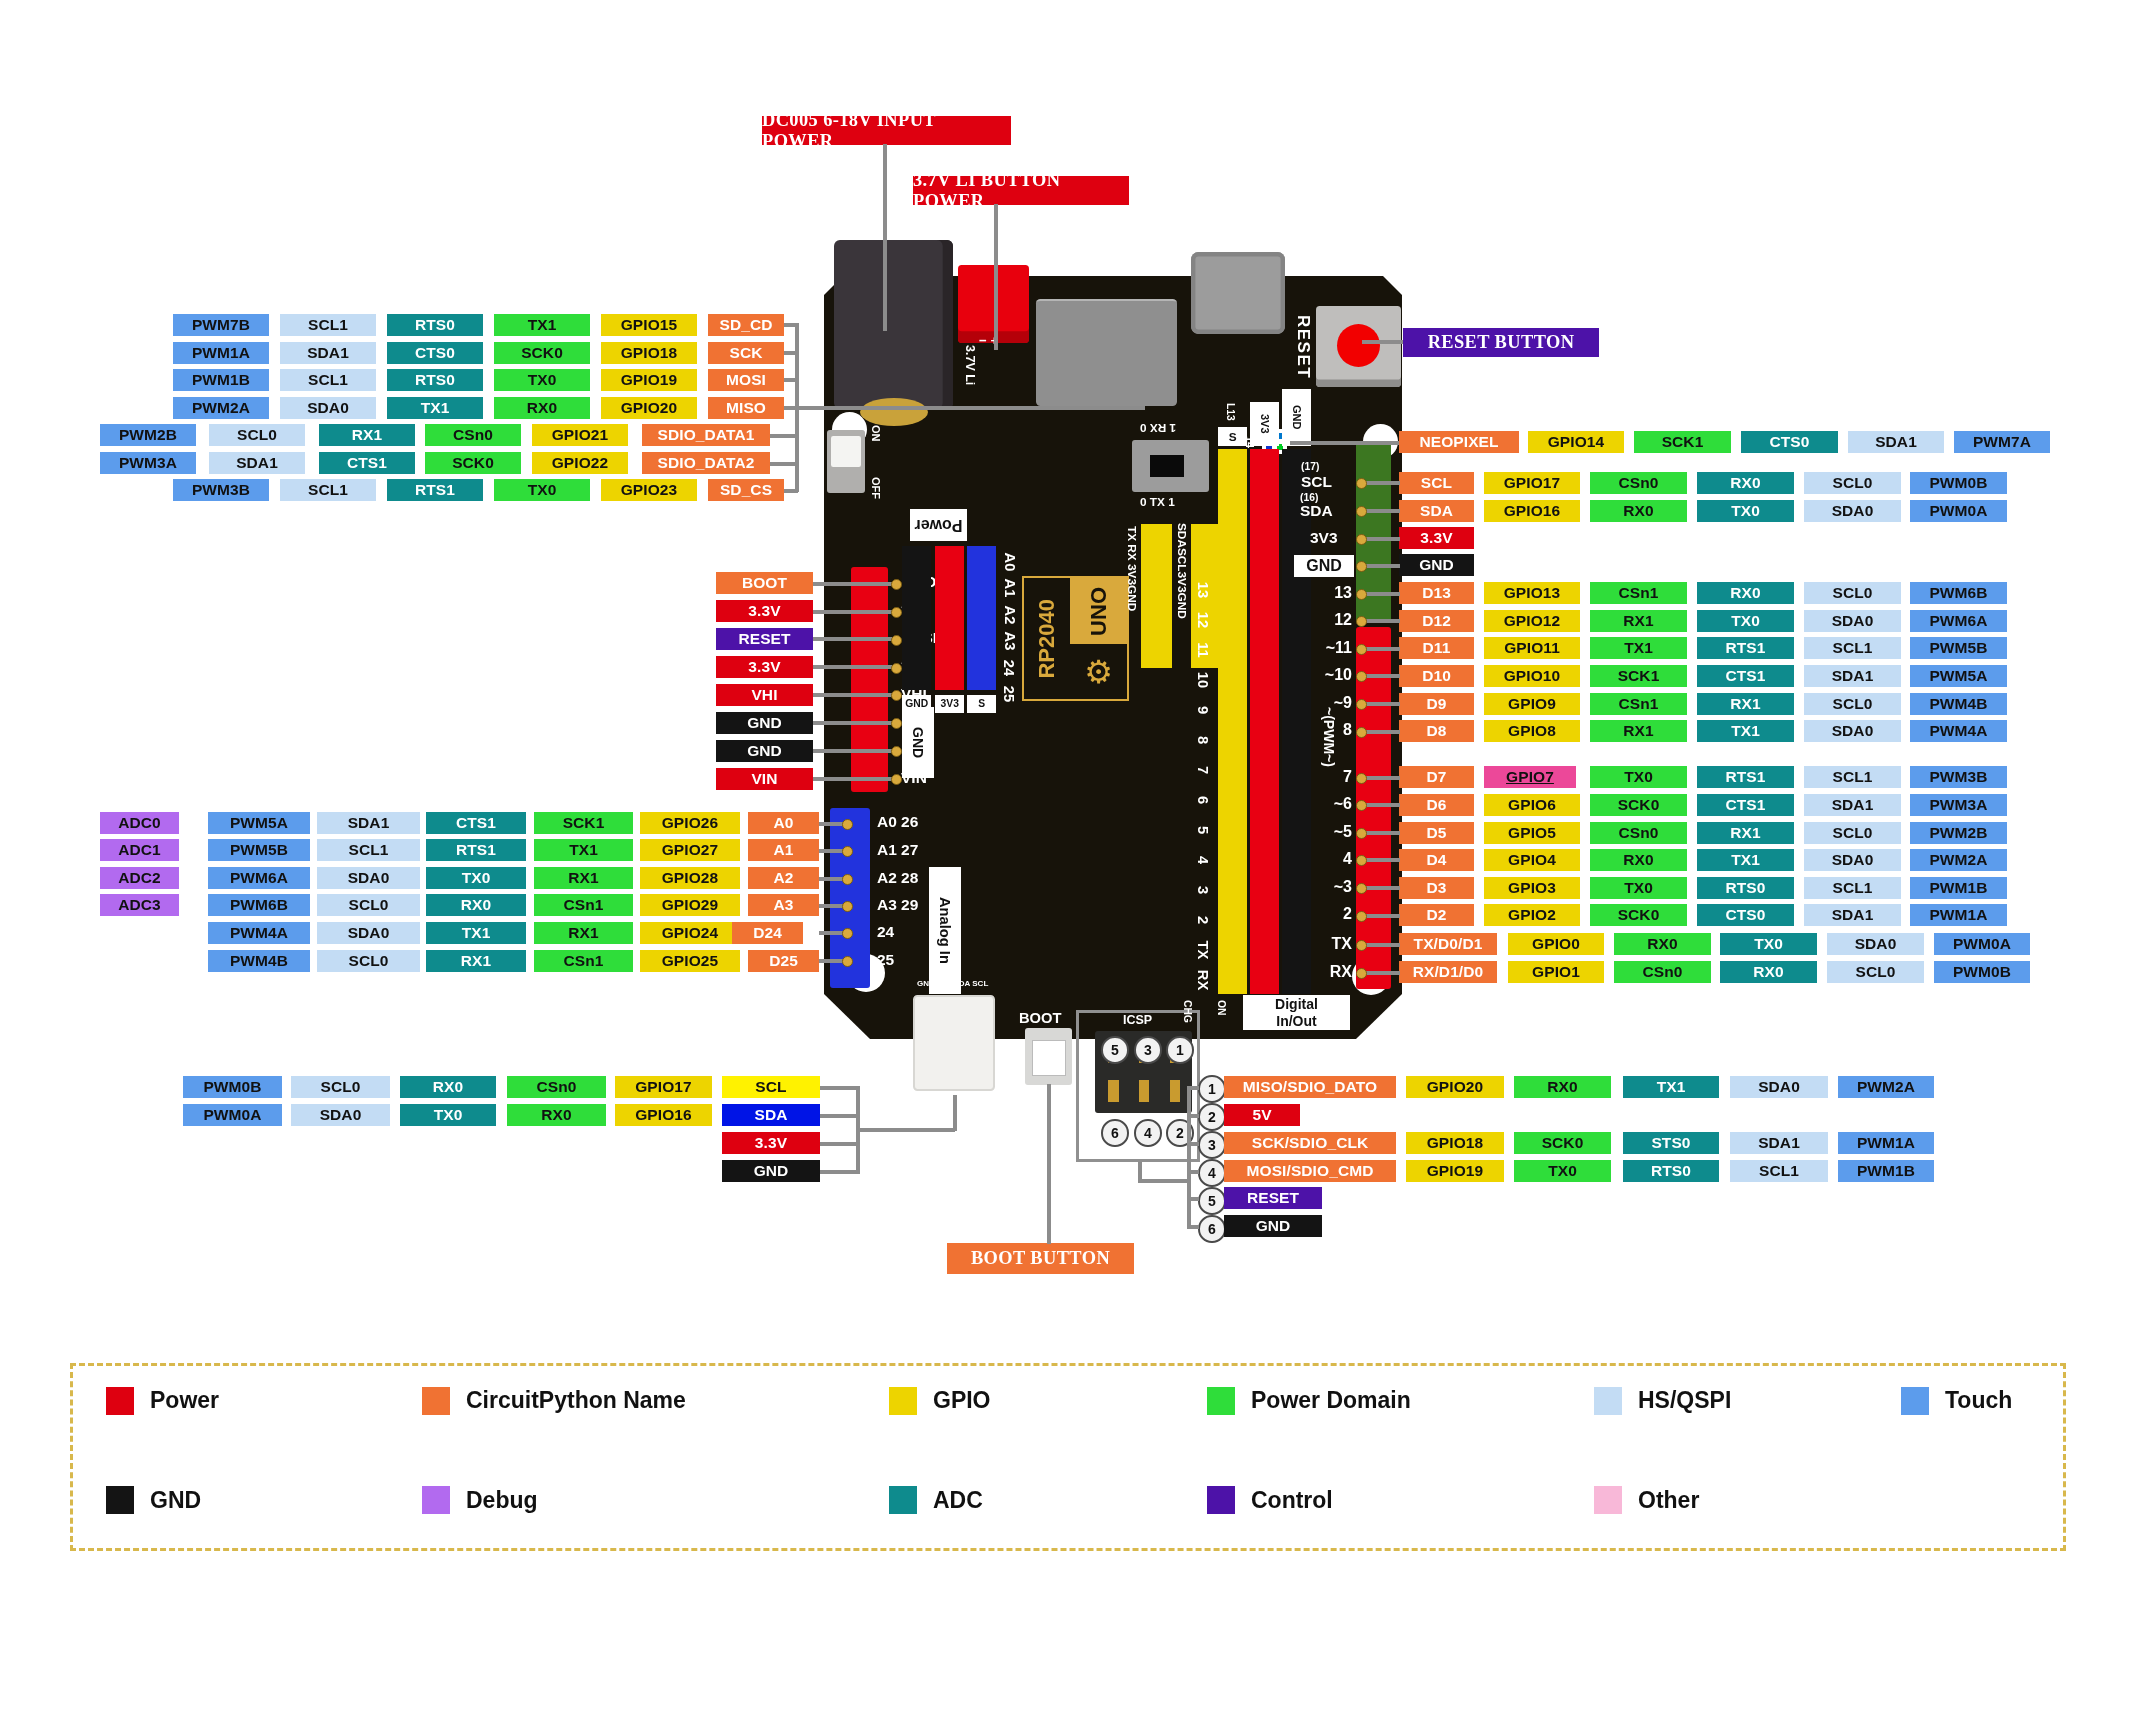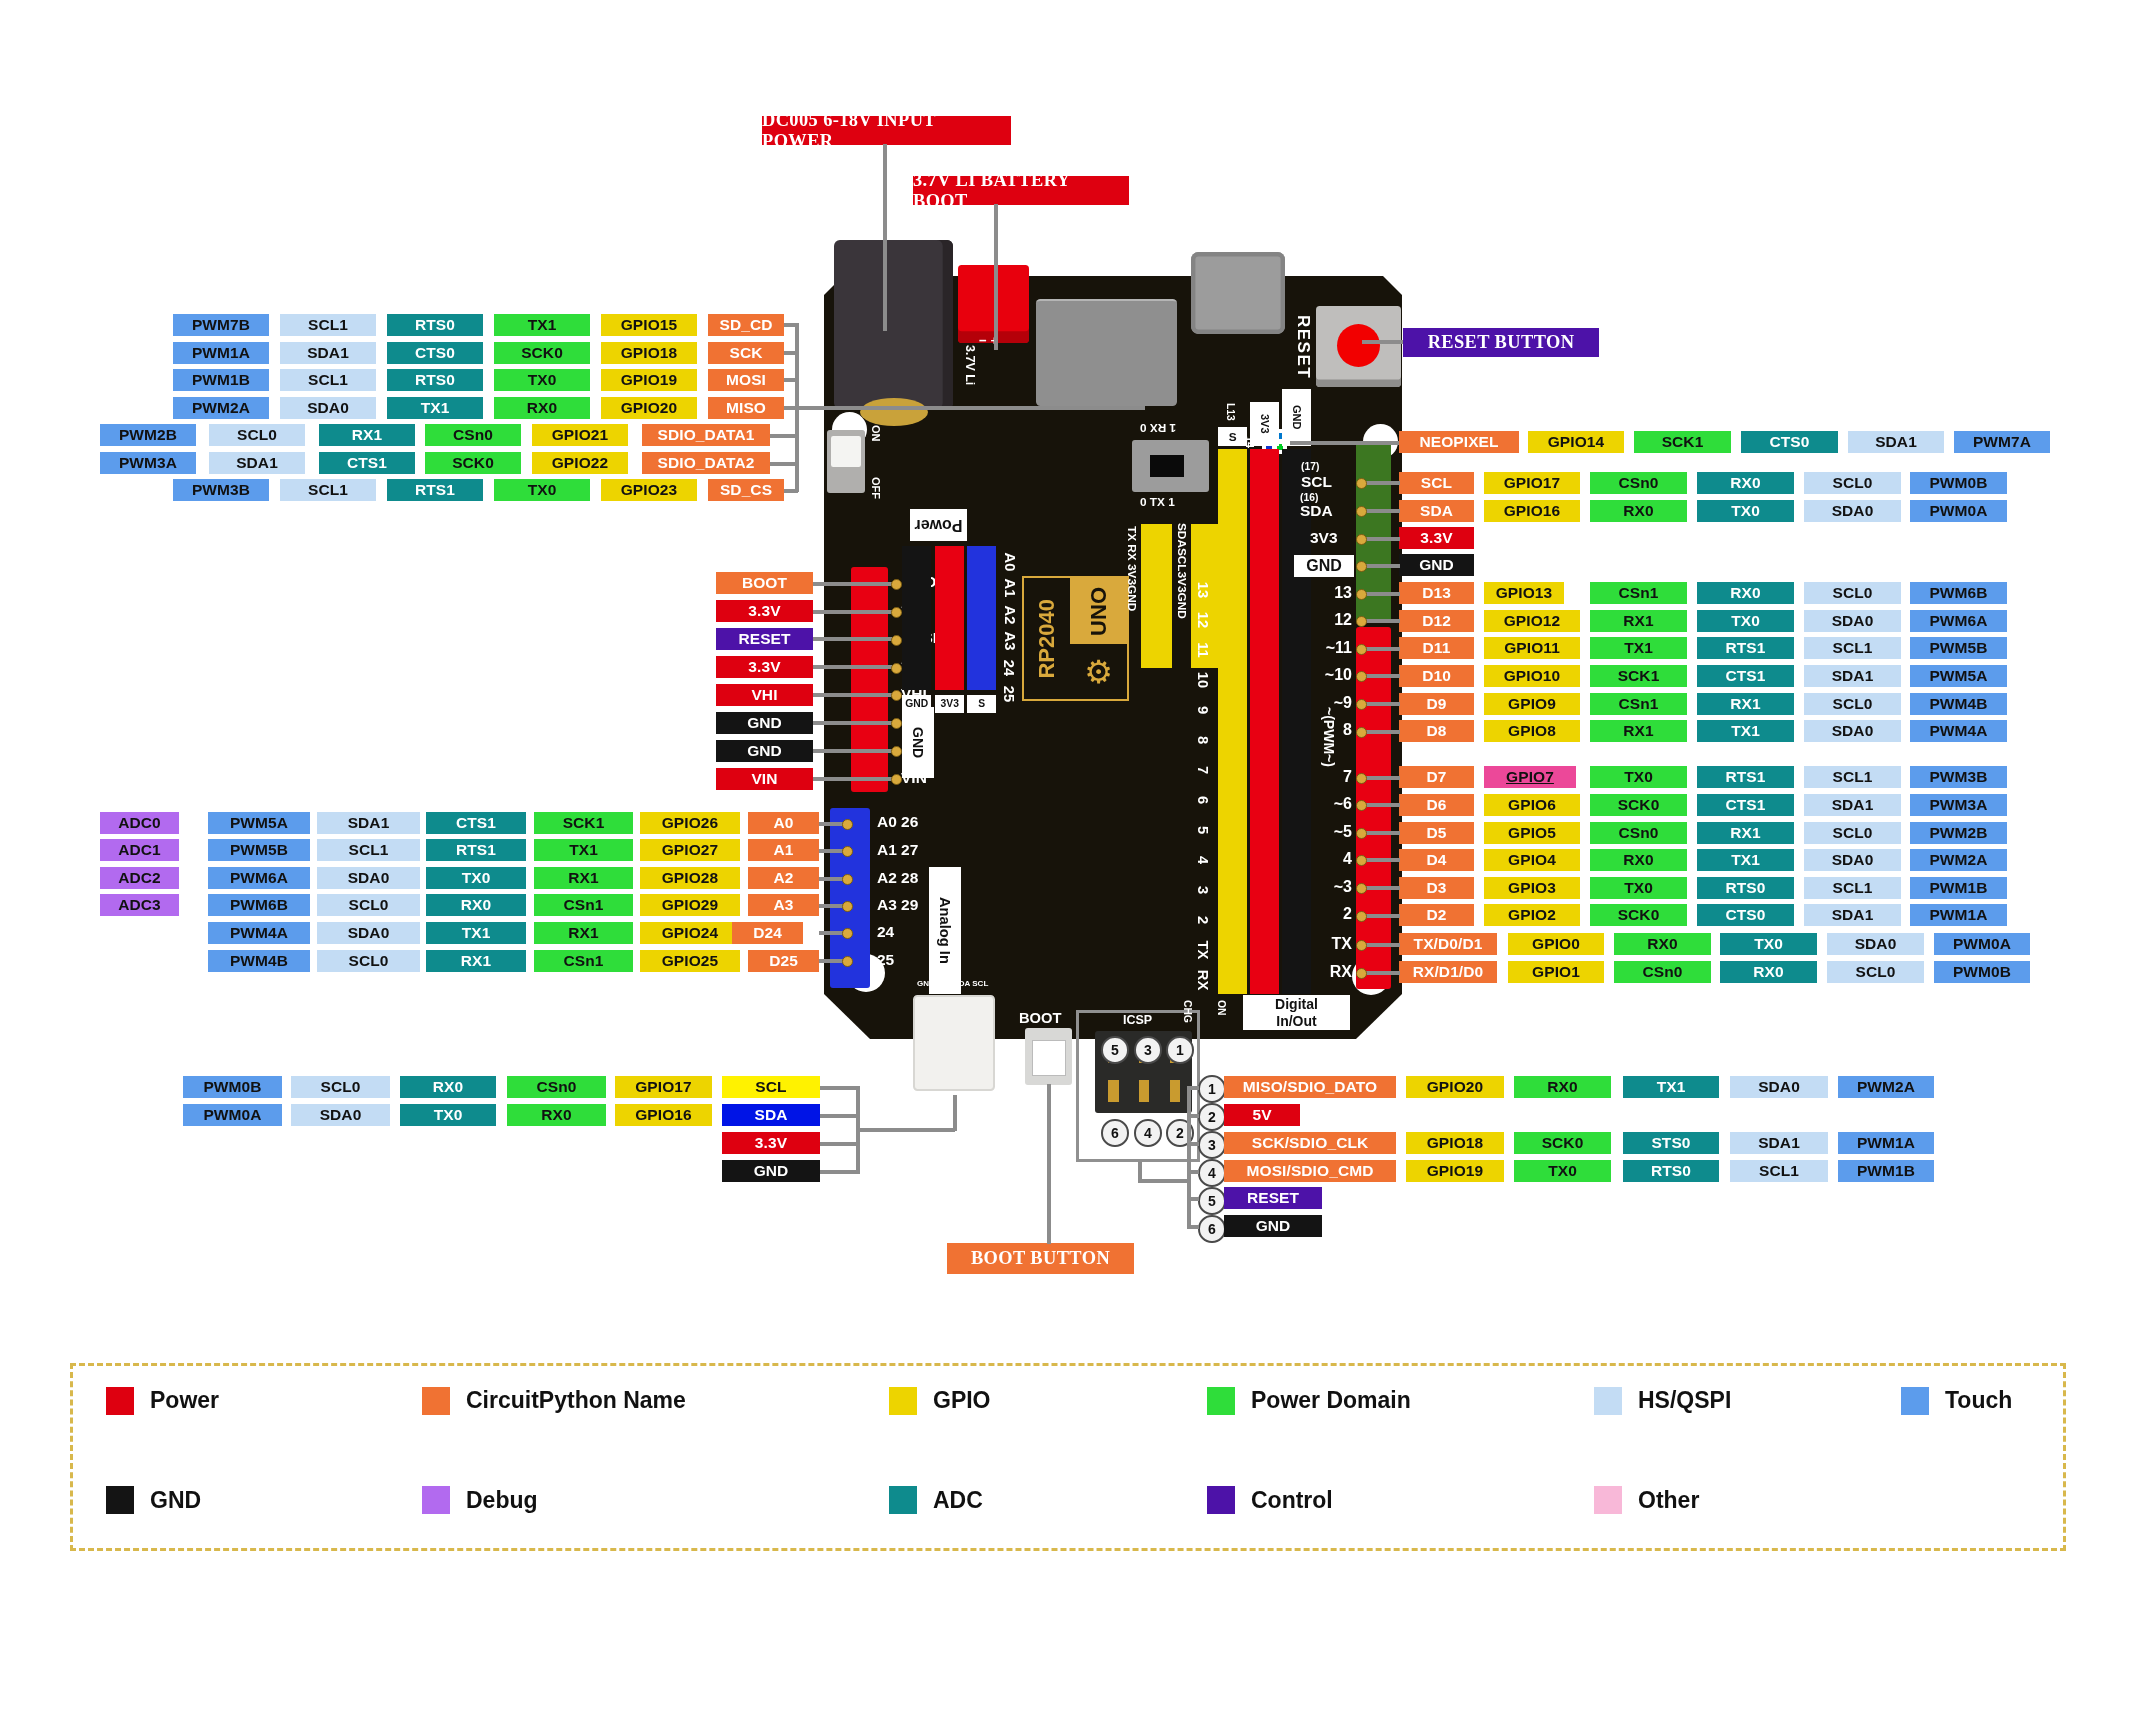--- a/index.html
+++ b/index.html
@@ -226,21 +226,21 @@
       <div class="circ" style="left: 1101px; top: 1119px;">6</div>
       <div class="circ" style="left: 1134px; top: 1119px;">4</div>
       <div class="circ" style="left: 1166px; top: 1119px;">2</div>
     </div>
   <div class="comp" style="left:1076px;top:1010px;width:124px;height:152px;border:3.7px solid #909090;box-sizing:border-box;"></div>
 
   <div class="btxt vert" style="left:1182px;top:1000px;font-size:10.3px;">CHG</div>
   <div class="btxt vert" style="left:1216px;top:1000px;font-size:10.3px;">ON</div>
 
   <div class="callout" style="left:762px;top:116px;width:249px;height:29.4px;background:#DE0010;">DC005 6-18V INPUT POWER</div>
-  <div class="callout" style="left:913px;top:176px;width:216px;height:29px;background:#DE0010;">3.7V LI BATTERY BOOT</div>
+  <div class="callout" style="left:913px;top:176px;width:216px;height:29px;background:#DE0010;">3.7V LI BUTTON POWER</div>
   <div class="callout" style="left:1403px;top:328px;width:196px;height:29.4px;background:#4D12A8;">RESET BUTTON</div>
   <div class="callout" style="left:947px;top:1243px;width:187px;height:31px;background:#F07233;">BOOT BUTTON</div>
 
   <div id="gen">
       <div class="pin-box" style="left: 173px; top: 314px; width: 96px; background: rgb(92, 156, 236); color: rgb(17, 17, 17);">PWM7B</div>
       <div class="pin-box" style="left: 280px; top: 314px; width: 96px; background: rgb(195, 220, 244); color: rgb(17, 17, 17);">SCL1</div>
       <div class="pin-box" style="left: 387px; top: 314px; width: 96px; background: rgb(14, 139, 141); color: rgb(255, 255, 255);">RTS0</div>
       <div class="pin-box" style="left: 494px; top: 314px; width: 96px; background: rgb(47, 221, 58); color: rgb(17, 17, 17);">TX1</div>
       <div class="pin-box" style="left: 601px; top: 314px; width: 96px; background: rgb(237, 212, 0); color: rgb(17, 17, 17);">GPIO15</div>
       <div class="pin-box" style="left: 708px; top: 314px; width: 76px; background: rgb(240, 114, 51); color: rgb(255, 255, 255);">SD_CD</div>
@@ -388,21 +388,21 @@
       <div class="pin-box" style="left: 1910px; top: 500px; width: 97px; background: rgb(92, 156, 236); color: rgb(17, 17, 17);">PWM0A</div>
       <div class="cline" style="left: 1359px; top: 509px; width: 41px; height: 3.7px;"></div>
       <div class="dot" style="left: 1356px; top: 506px;"></div>
       <div class="pin-box" style="left: 1399px; top: 527px; width: 75px; background: rgb(222, 0, 16); color: rgb(255, 255, 255);">3.3V</div>
       <div class="cline" style="left: 1359px; top: 537px; width: 41px; height: 3.7px;"></div>
       <div class="dot" style="left: 1356px; top: 534px;"></div>
       <div class="pin-box" style="left: 1399px; top: 554px; width: 75px; background: rgb(20, 20, 20); color: rgb(255, 255, 255);">GND</div>
       <div class="cline" style="left: 1359px; top: 564px; width: 41px; height: 3.7px;"></div>
       <div class="dot" style="left: 1356px; top: 561px;"></div>
       <div class="pin-box" style="left: 1399px; top: 582px; width: 75px; background: rgb(240, 114, 51); color: rgb(255, 255, 255);">D13</div>
-      <div class="pin-box" style="left: 1484px; top: 582px; width: 80px; background: rgb(237, 212, 0); color: rgb(17, 17, 17);">GPIO13</div>
+      <div class="pin-box" style="left: 1484px; top: 582px; width: 96px; background: rgb(237, 212, 0); color: rgb(17, 17, 17);">GPIO13</div>
       <div class="pin-box" style="left: 1590px; top: 582px; width: 97px; background: rgb(47, 221, 58); color: rgb(17, 17, 17);">CSn1</div>
       <div class="pin-box" style="left: 1697px; top: 582px; width: 97px; background: rgb(14, 139, 141); color: rgb(255, 255, 255);">RX0</div>
       <div class="pin-box" style="left: 1804px; top: 582px; width: 97px; background: rgb(195, 220, 244); color: rgb(17, 17, 17);">SCL0</div>
       <div class="pin-box" style="left: 1910px; top: 582px; width: 97px; background: rgb(92, 156, 236); color: rgb(17, 17, 17);">PWM6B</div>
       <div class="cline" style="left: 1359px; top: 592px; width: 41px; height: 3.7px;"></div>
       <div class="dot" style="left: 1356px; top: 589px;"></div>
       <div class="pin-box" style="left: 1399px; top: 610px; width: 75px; background: rgb(240, 114, 51); color: rgb(255, 255, 255);">D12</div>
       <div class="pin-box" style="left: 1484px; top: 610px; width: 96px; background: rgb(237, 212, 0); color: rgb(17, 17, 17);">GPIO12</div>
       <div class="pin-box" style="left: 1590px; top: 610px; width: 97px; background: rgb(47, 221, 58); color: rgb(17, 17, 17);">RX1</div>
       <div class="pin-box" style="left: 1697px; top: 610px; width: 97px; background: rgb(14, 139, 141); color: rgb(255, 255, 255);">TX0</div>

